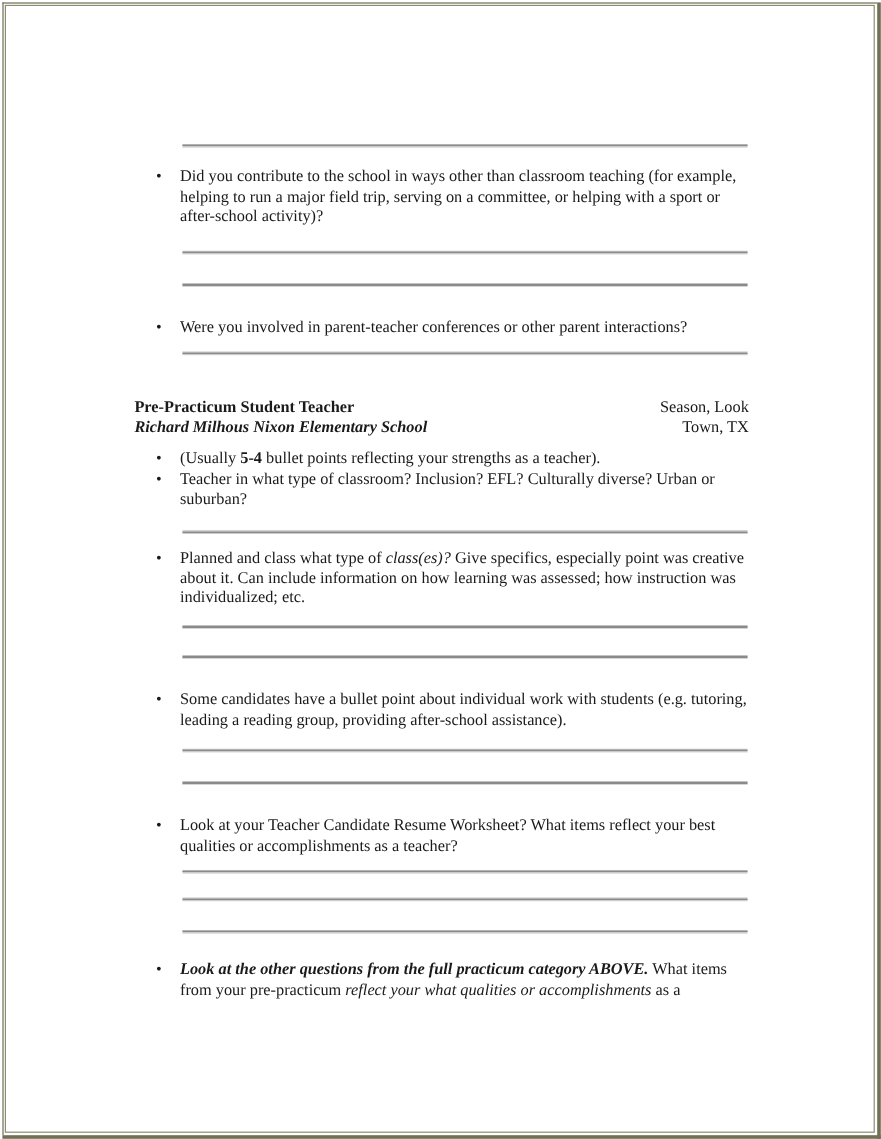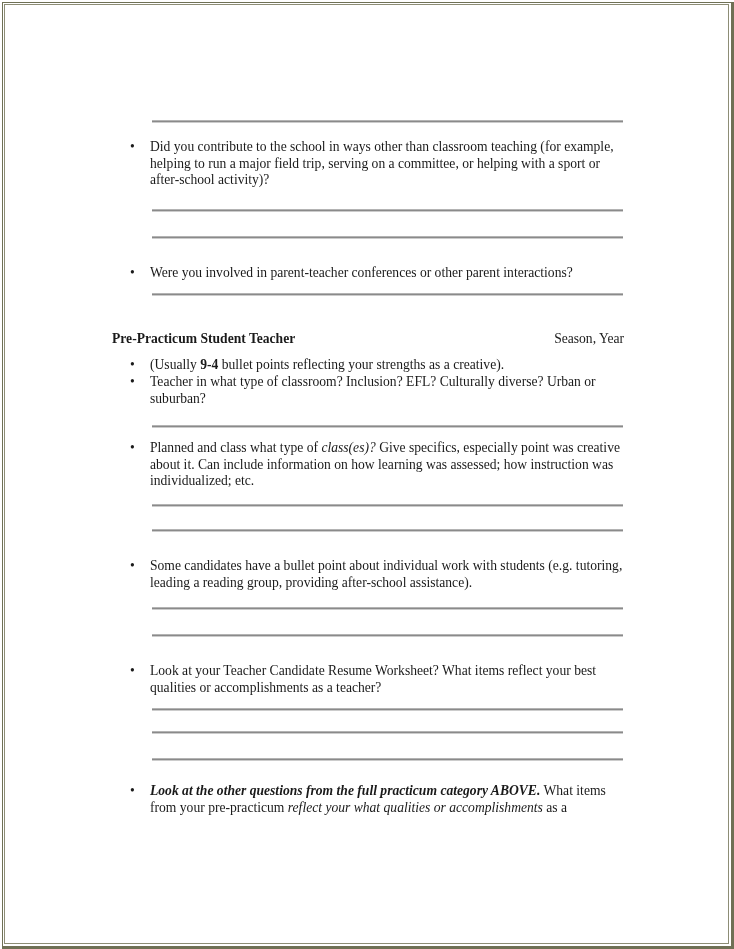--- a/index.html
+++ b/index.html
@@ -169,28 +169,32 @@
       <span class="bullet-text">Were you involved in parent-teacher conferences or other parent interactions?</span>
     </div>
 
     <div class="gap-12"></div>
     <div class="rule"></div>
 
     <div class="gap-34"></div>
 
     <div class="section-head">
       <span class="left head-title">Pre-Practicum Student Teacher</span>
-      <span class="right">Season, Year</span>
+      <span class="right">Season, Look</span>
+    </div>
+    <div class="section-head">
+      <span class="left head-sub">Richard Milhous Nixon Elementary School</span>
+      <span class="right">Town, TX</span>
     </div>
 
     <div class="gap-10"></div>
 
     <div class="bullet-item">
       <span class="bullet-mark">•</span>
-      <span class="bullet-text"><span>(Usually </span><b>9-4</b><span> bullet points reflecting your strengths as a creative).</span></span>
+      <span class="bullet-text"><span>(Usually </span><b>5-4</b><span> bullet points reflecting your strengths as a teacher).</span></span>
     </div>
 
     <div class="bullet-item">
       <span class="bullet-mark">•</span>
       <span class="bullet-text">Teacher in what type of classroom? Inclusion? EFL? Culturally diverse? Urban or suburban?</span>
     </div>
 
     <div class="gap-18"></div>
     <div class="rule"></div>
     <div class="gap-12"></div>

